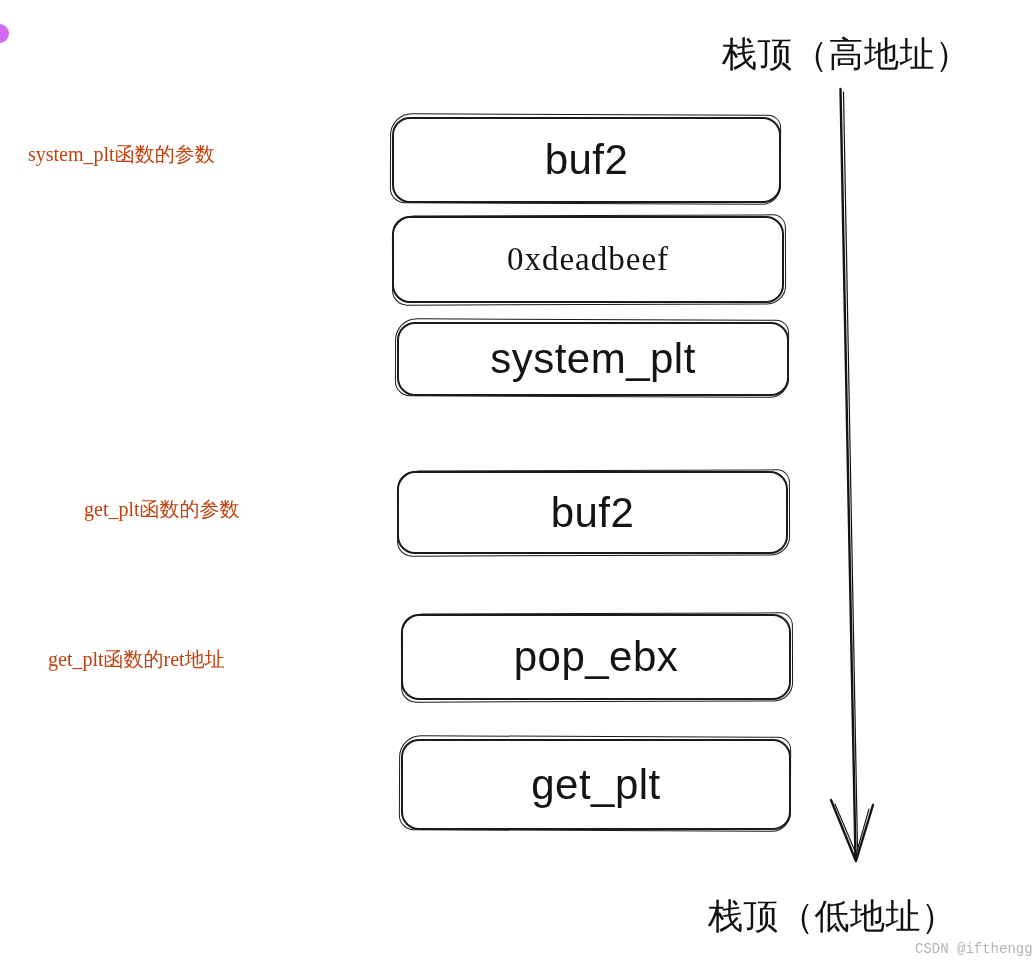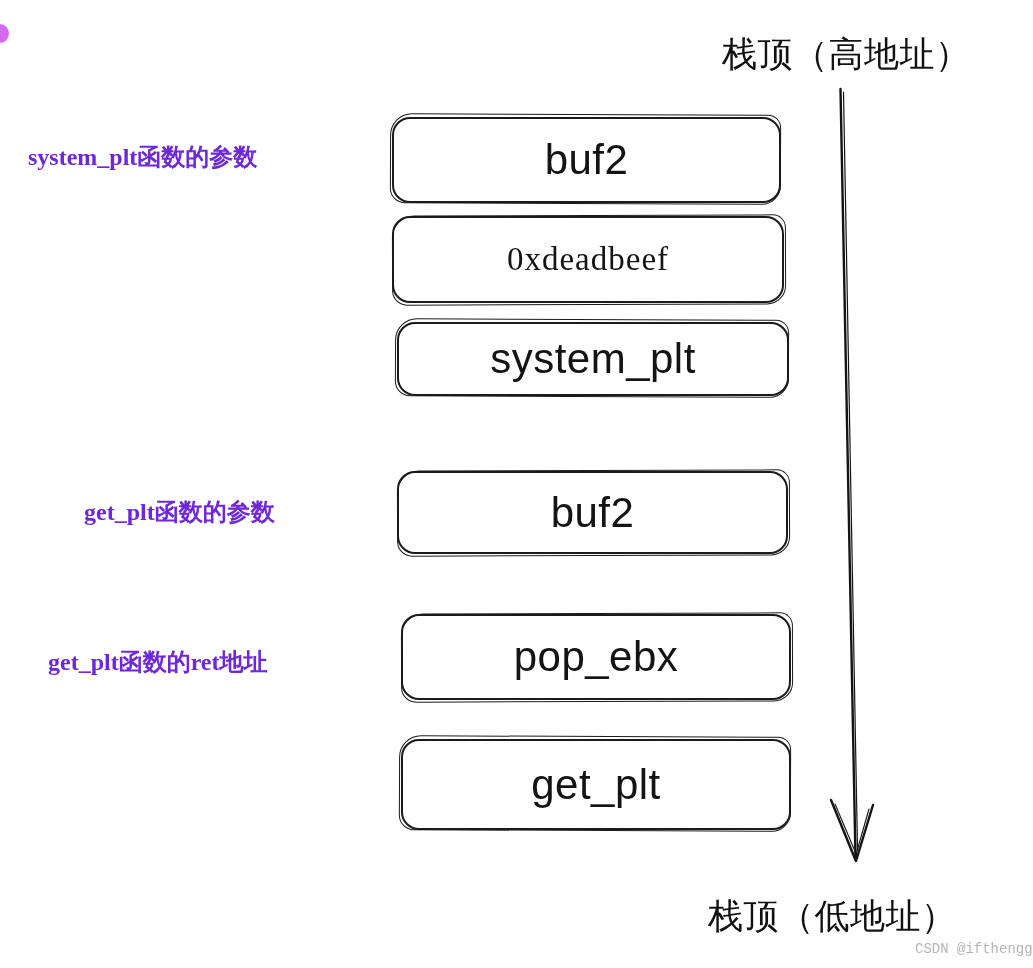--- a/index.html
+++ b/index.html
@@ -74,24 +74,24 @@
   }
   .hand {
     font-family: cursive;
     font-size: 33px;
     letter-spacing: 1px;
   }
 
   .annotation {
     position: absolute;
     font-family: cursive;
-    font-size: 24px;
-    color: #6d28d9;
+    font-size: 20px;
+    color: #c2410c;
     white-space: nowrap;
-    font-weight: 700;
+    font-weight: 400;
   }
   .annotation-1 { left: 28px; top: 141px; }
   .annotation-2 { left: 28px; top: 243px; }
   .annotation-3 { left: 84px; top: 496px; }
   .annotation-4 { left: 48px; top: 646px; }
 
   .watermark {
     position: absolute;
     left: 915px; top: 941px;
     font-size: 14px;

